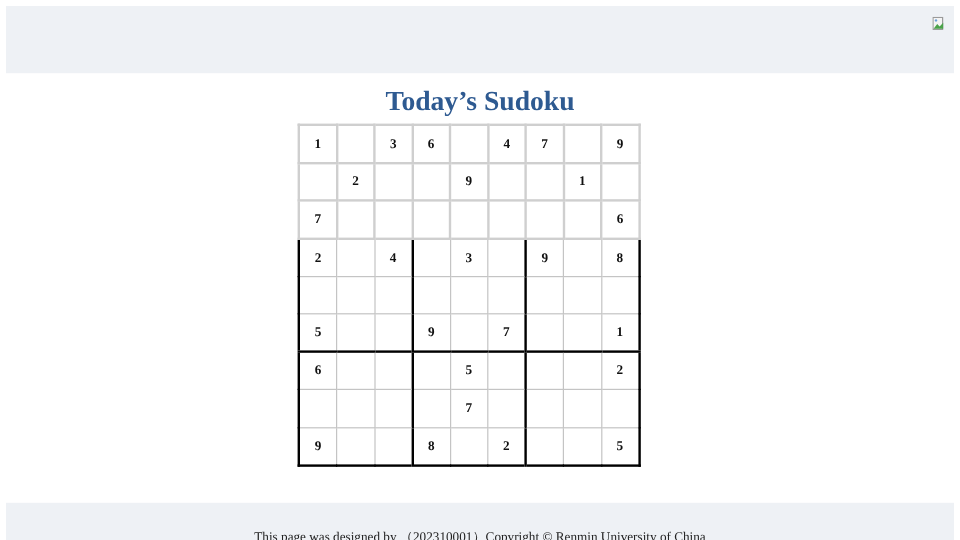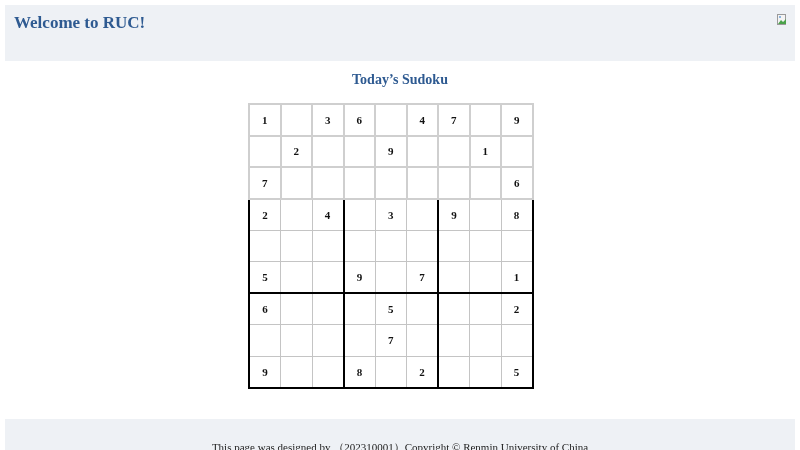--- a/index.html
+++ b/index.html
@@ -4,39 +4,38 @@
 <style>
   html, body { margin:0; padding:0; background:#ffffff; }
   body { width:800px; height:450px; overflow:hidden; position:relative;
          font-family:"Liberation Serif", serif; }
   .header { position:absolute; left:5px; top:5px; width:790px; height:56px;
             background:#eef1f5; }
   .header-title { position:absolute; left:9px; top:8px; margin:0;
                   font-size:17px; font-weight:bold; color:#2e5a91; }
   .broken-img { position:absolute; right:8px; top:9px; width:10px; height:11px; }
   .page-title { position:absolute; left:0; width:800px; top:72px; text-align:center;
-                margin:0; font-size:14px; font-weight:bold; color:#2e5a91; }
+                margin:0; font-size:23px; font-weight:bold; color:#2e5a91; }
   .grid { position:absolute; left:248px; top:103px; border-collapse:collapse;
           border:2px solid #000; }
   .grid td { width:31.5px; height:31.5px; padding:0; text-align:center; vertical-align:middle;
              font-size:11px; font-weight:bold; color:#111; border:1px solid #c4c4c4;
              box-sizing:border-box; }
   .grid tr.inputrow td { border:2px solid #cfcfcf; }
   .grid td.bl { border-left:2px solid #000 !important; }
   .grid tr.bt td { border-top:2px solid #000 !important; }
   .footer { position:absolute; left:5px; top:419px; width:790px; height:40px;
             background:#eef1f5; }
   .footer-text { position:absolute; left:0; width:790px; top:21px; text-align:center;
                  font-size:11px; color:#222; white-space:nowrap; }
 </style>
 </head>
 <body>
 
 <div class="header">
-  <h1 class="header-title">Welcome to RUC!</h1>
   <svg class="broken-img" viewBox="0 0 10 11">
     <rect x="0.5" y="0.5" width="8" height="10" fill="#f4f4f4" stroke="#9a9a9a" stroke-width="1"></rect>
     <path d="M1 10 L4 6 L6 8 L9 5 L9 10 Z" fill="#4aa24a"></path>
     <circle cx="3" cy="3" r="1" fill="#6aa0d8"></circle>
   </svg>
 </div>
 
 <h2 class="page-title">Today’s Sudoku</h2>
 
 <table class="grid">

